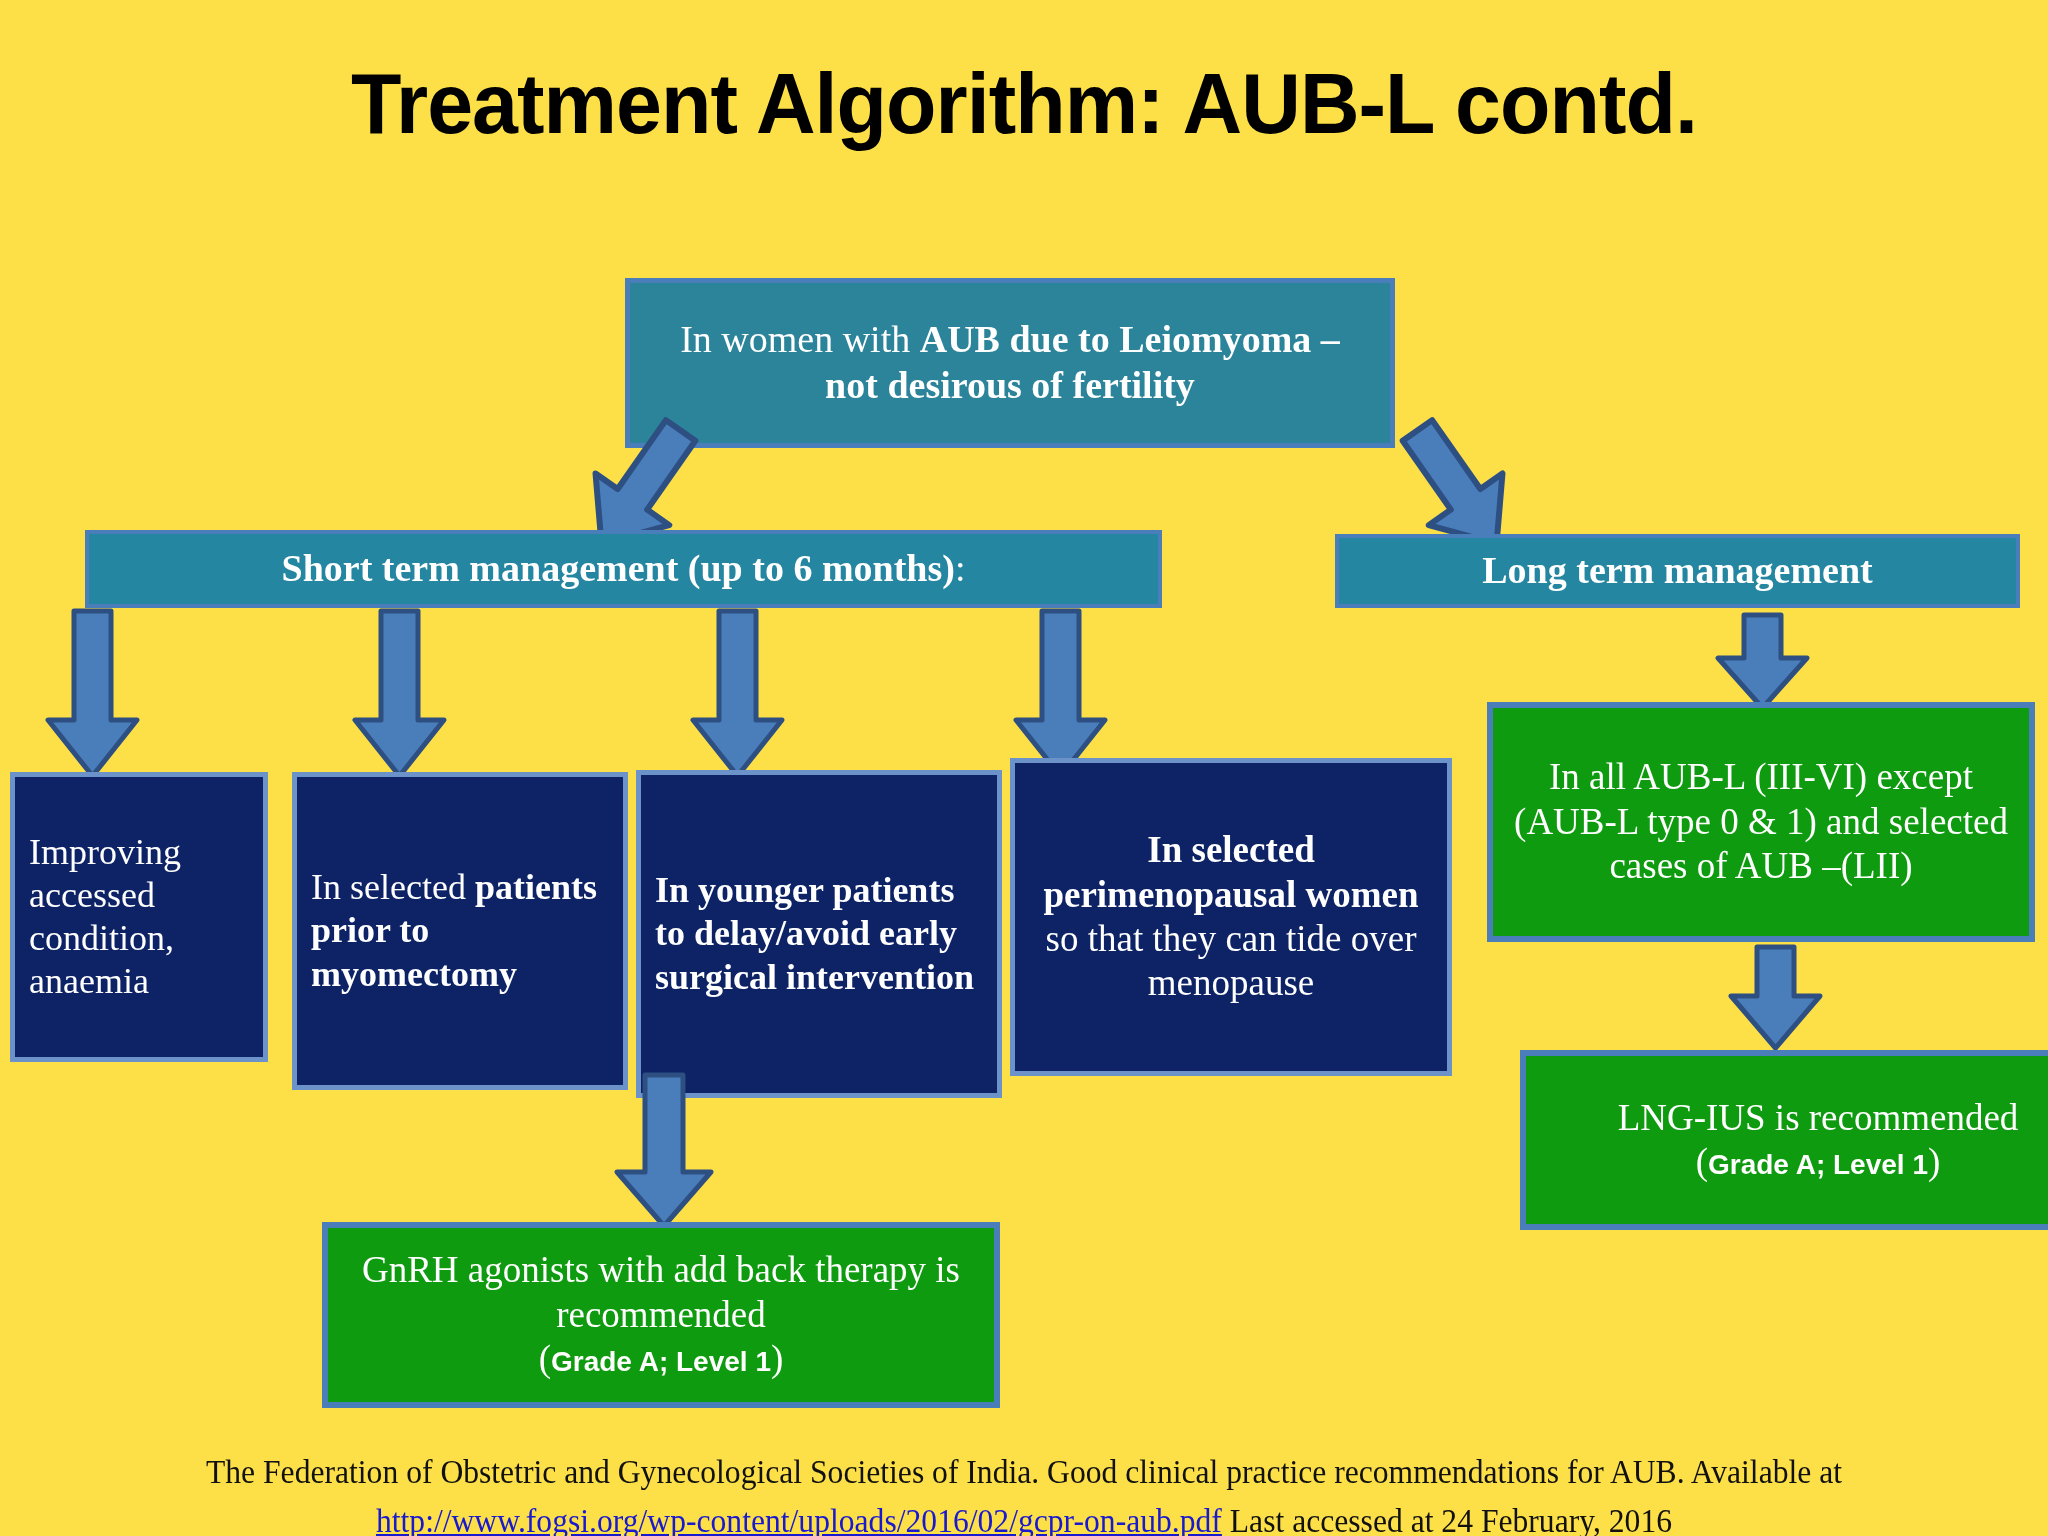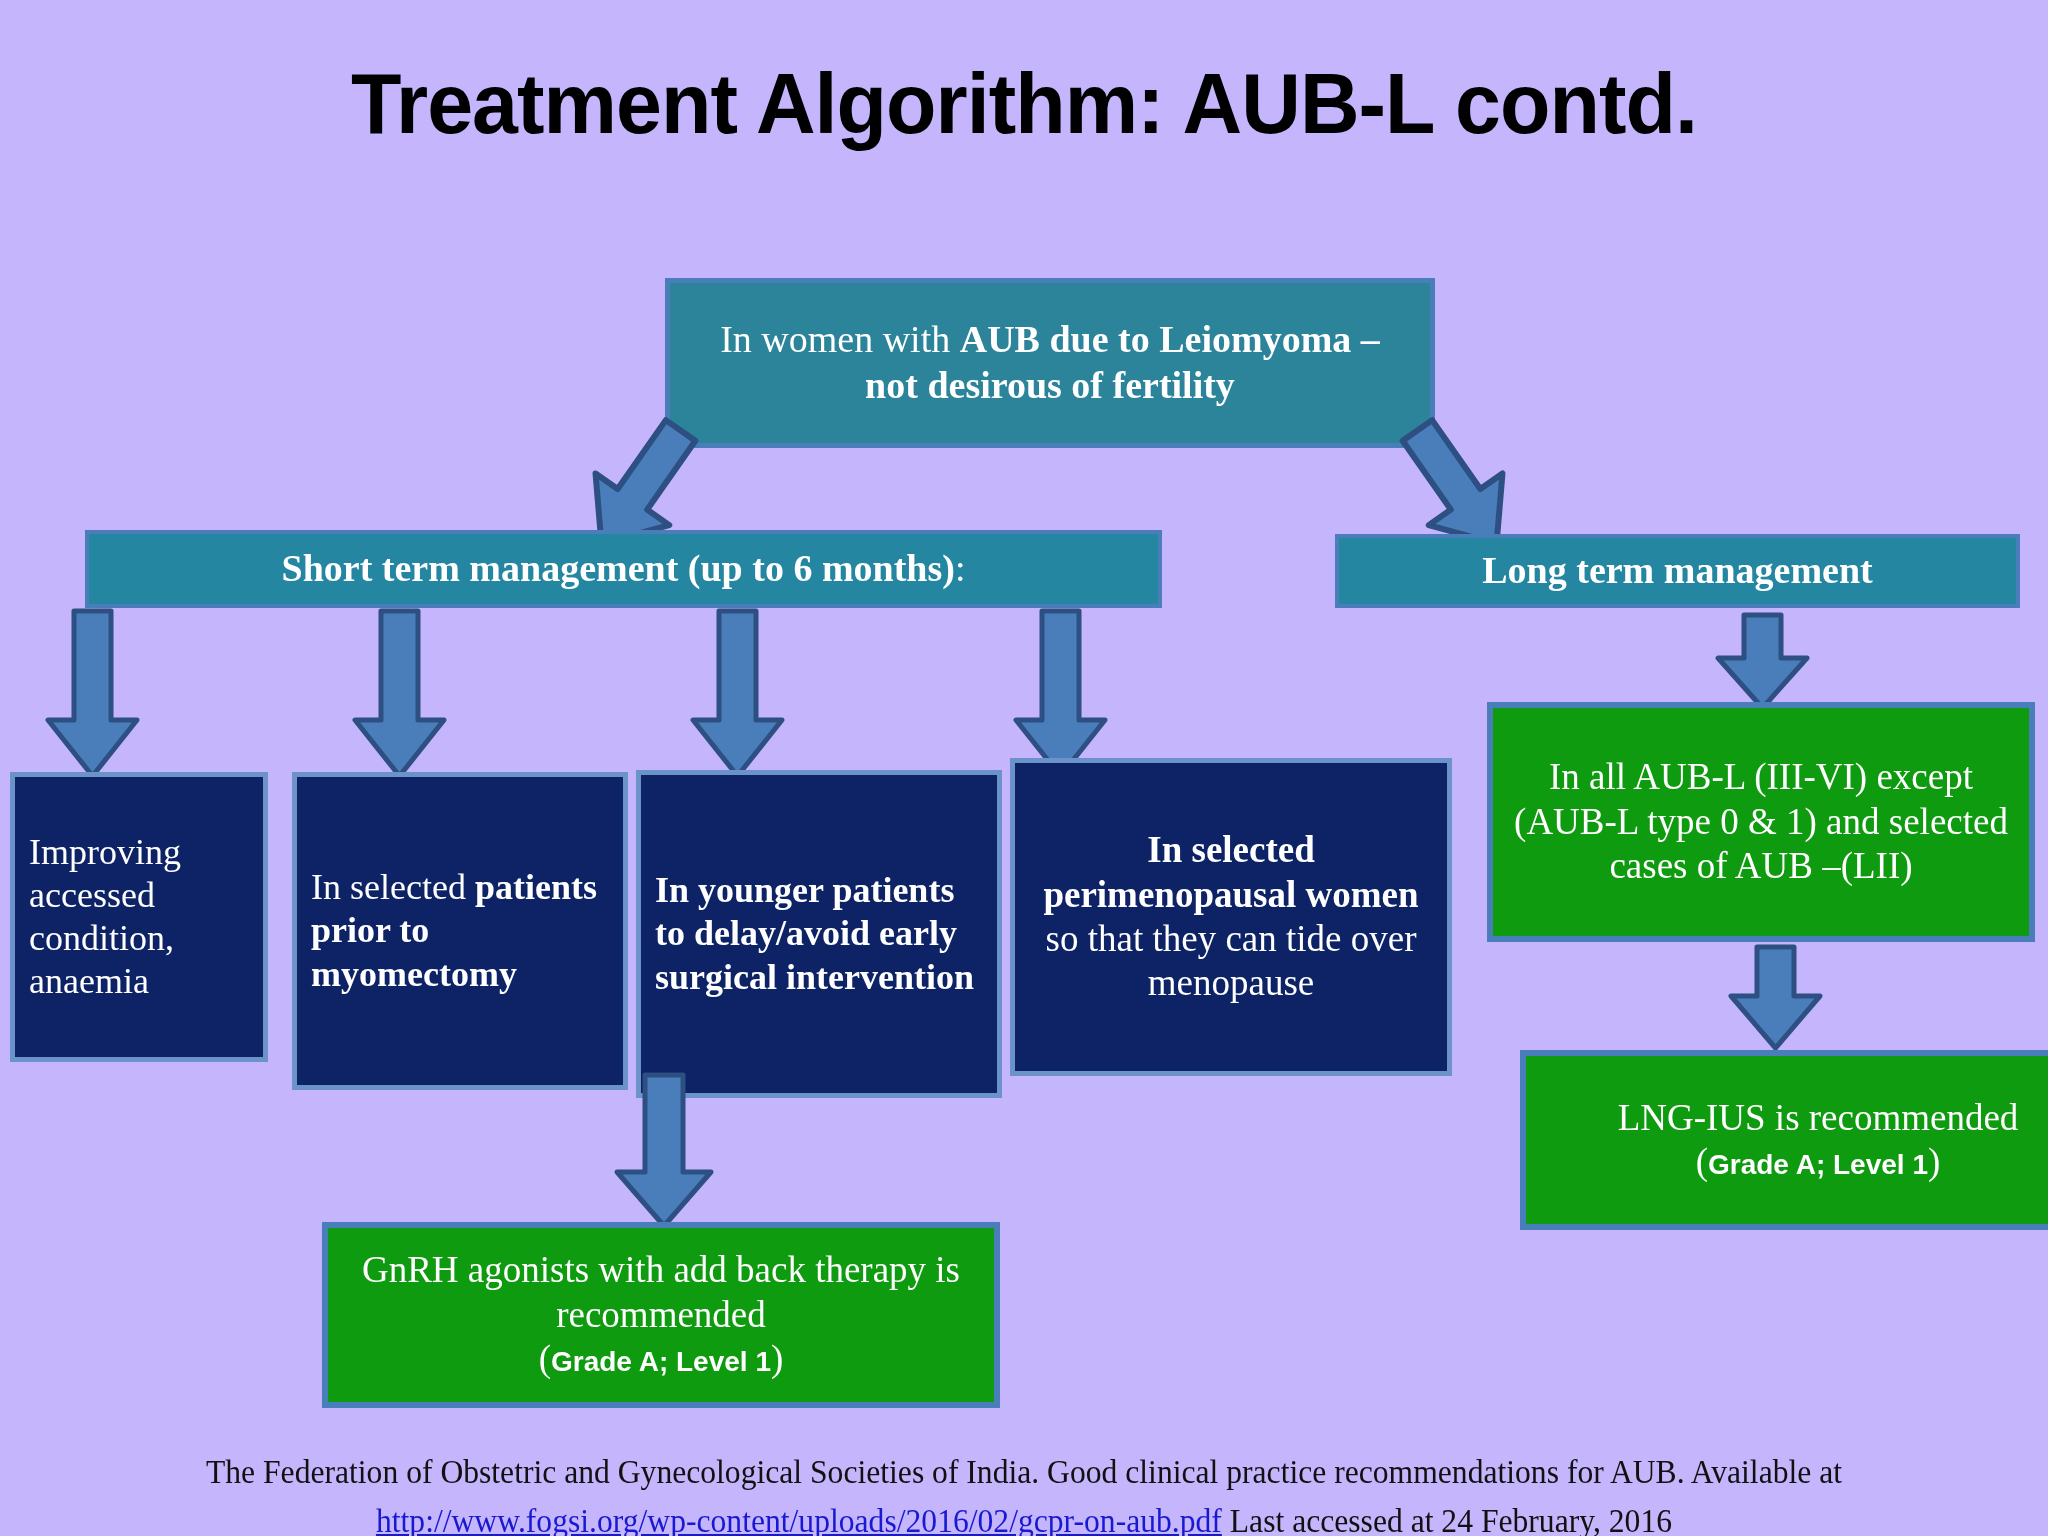--- a/index.html
+++ b/index.html
@@ -10,21 +10,21 @@
   body {
     width: 2048px;
     height: 1536px;
     position: relative;
     overflow: hidden;
     font-family: "Liberation Serif", serif;
   }
   #slide {
     position: absolute;
     inset: 0;
-    background: #c4b5fd;
+    background: #fde047;
   }
 
   
   .title {
     position: absolute;
     left: 0;
     top: 58px;
     width: 2048px;
     text-align: center;
     font-family: "Liberation Sans", sans-serif;
@@ -65,21 +65,20 @@
     background: #0f9b0f;
     border: 6px solid #4a7ebb;
   }
   .reg { font-weight: normal; }
 
   
   #root-box {
     left: 625px; top: 278px; width: 770px; height: 170px;
     font-size: 38px;
     padding: 4px 26px;
-    margin-left: 40px;
   }
   #short-term-box {
     left: 85px; top: 530px; width: 1077px; height: 78px;
     font-size: 38px;
     font-weight: bold;
   }
   #long-term-box {
     left: 1335px; top: 534px; width: 685px; height: 74px;
     font-size: 38px;
     font-weight: bold;

